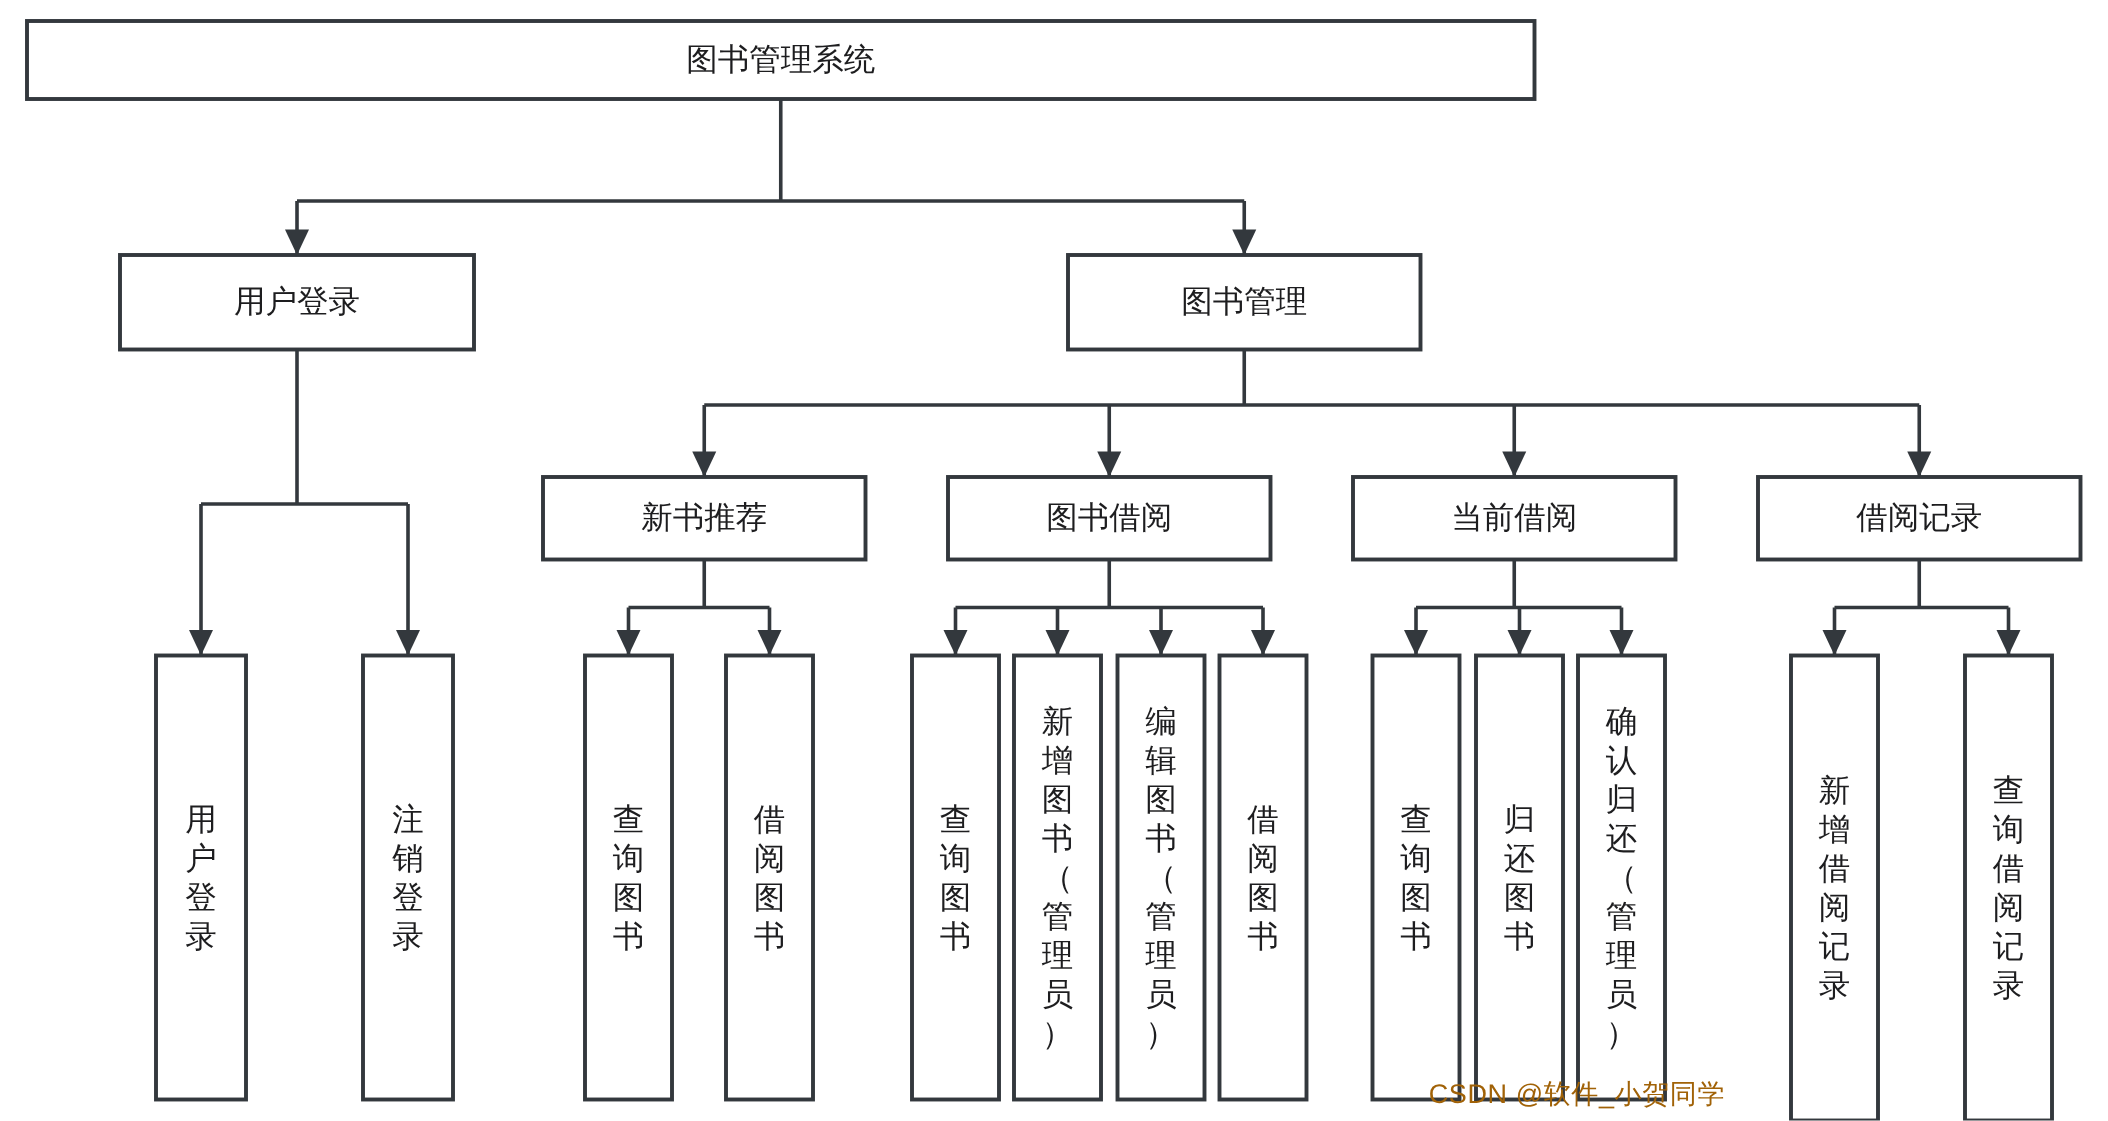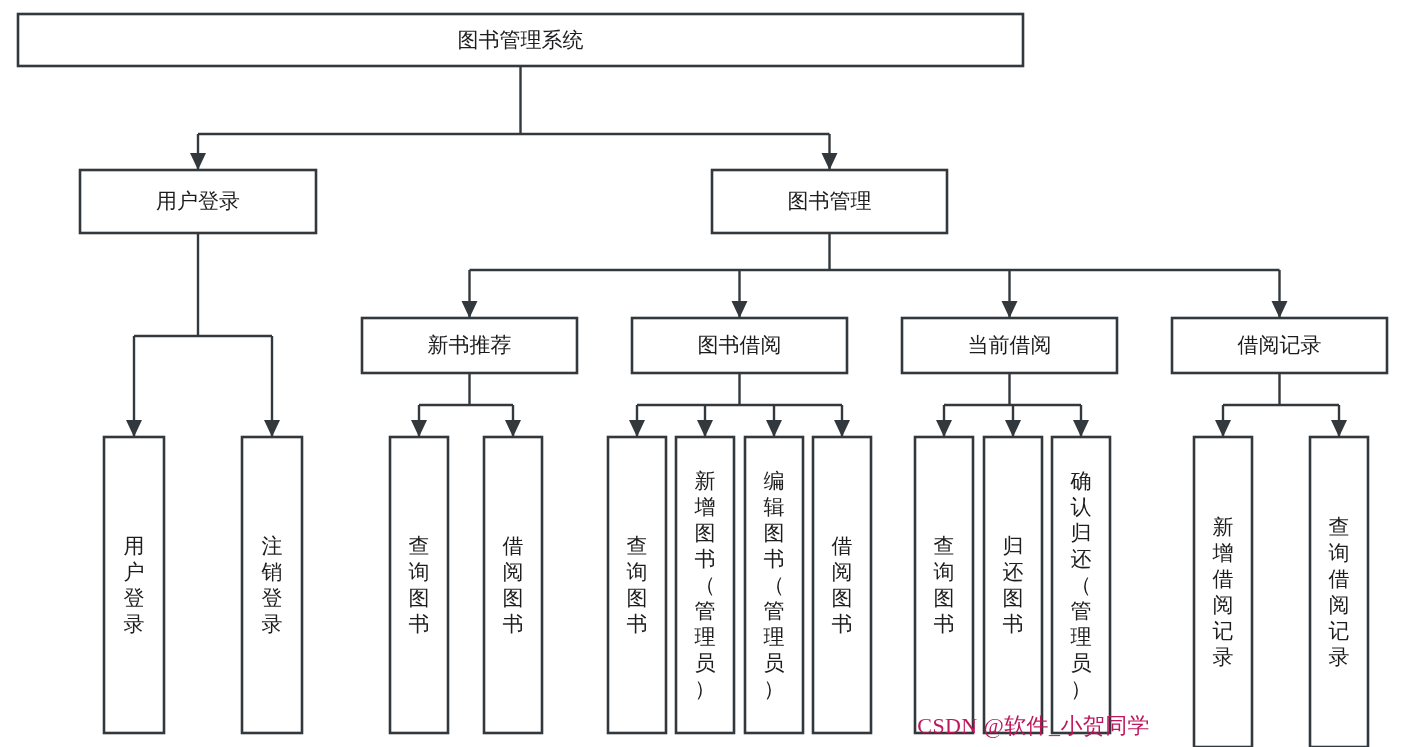--- a/index.html
+++ b/index.html
@@ -51,23 +51,23 @@
     fill: none;
   }
   .arrow-head {
     fill: #33383d;
     stroke: none;
   }
   .watermark {
     position: absolute;
     right: 8px;
     bottom: 6px;
-    font-family: Liberation Serif, serif;
-    font-size: 22px;
-    color: #be185d;
+    font-family: Liberation Sans, sans-serif;
+    font-size: 18px;
+    color: #a16207;
     letter-spacing: 0.4px;
     white-space: nowrap;
     user-select: none;
   }
 </style>
 </head>
 <body>
 
 <div id="diagram-root">
   <svg class="diagram-canvas" id="diagram-svg" viewBox="0 0 1405 747" xmlns="http://www.w3.org/2000/svg">

